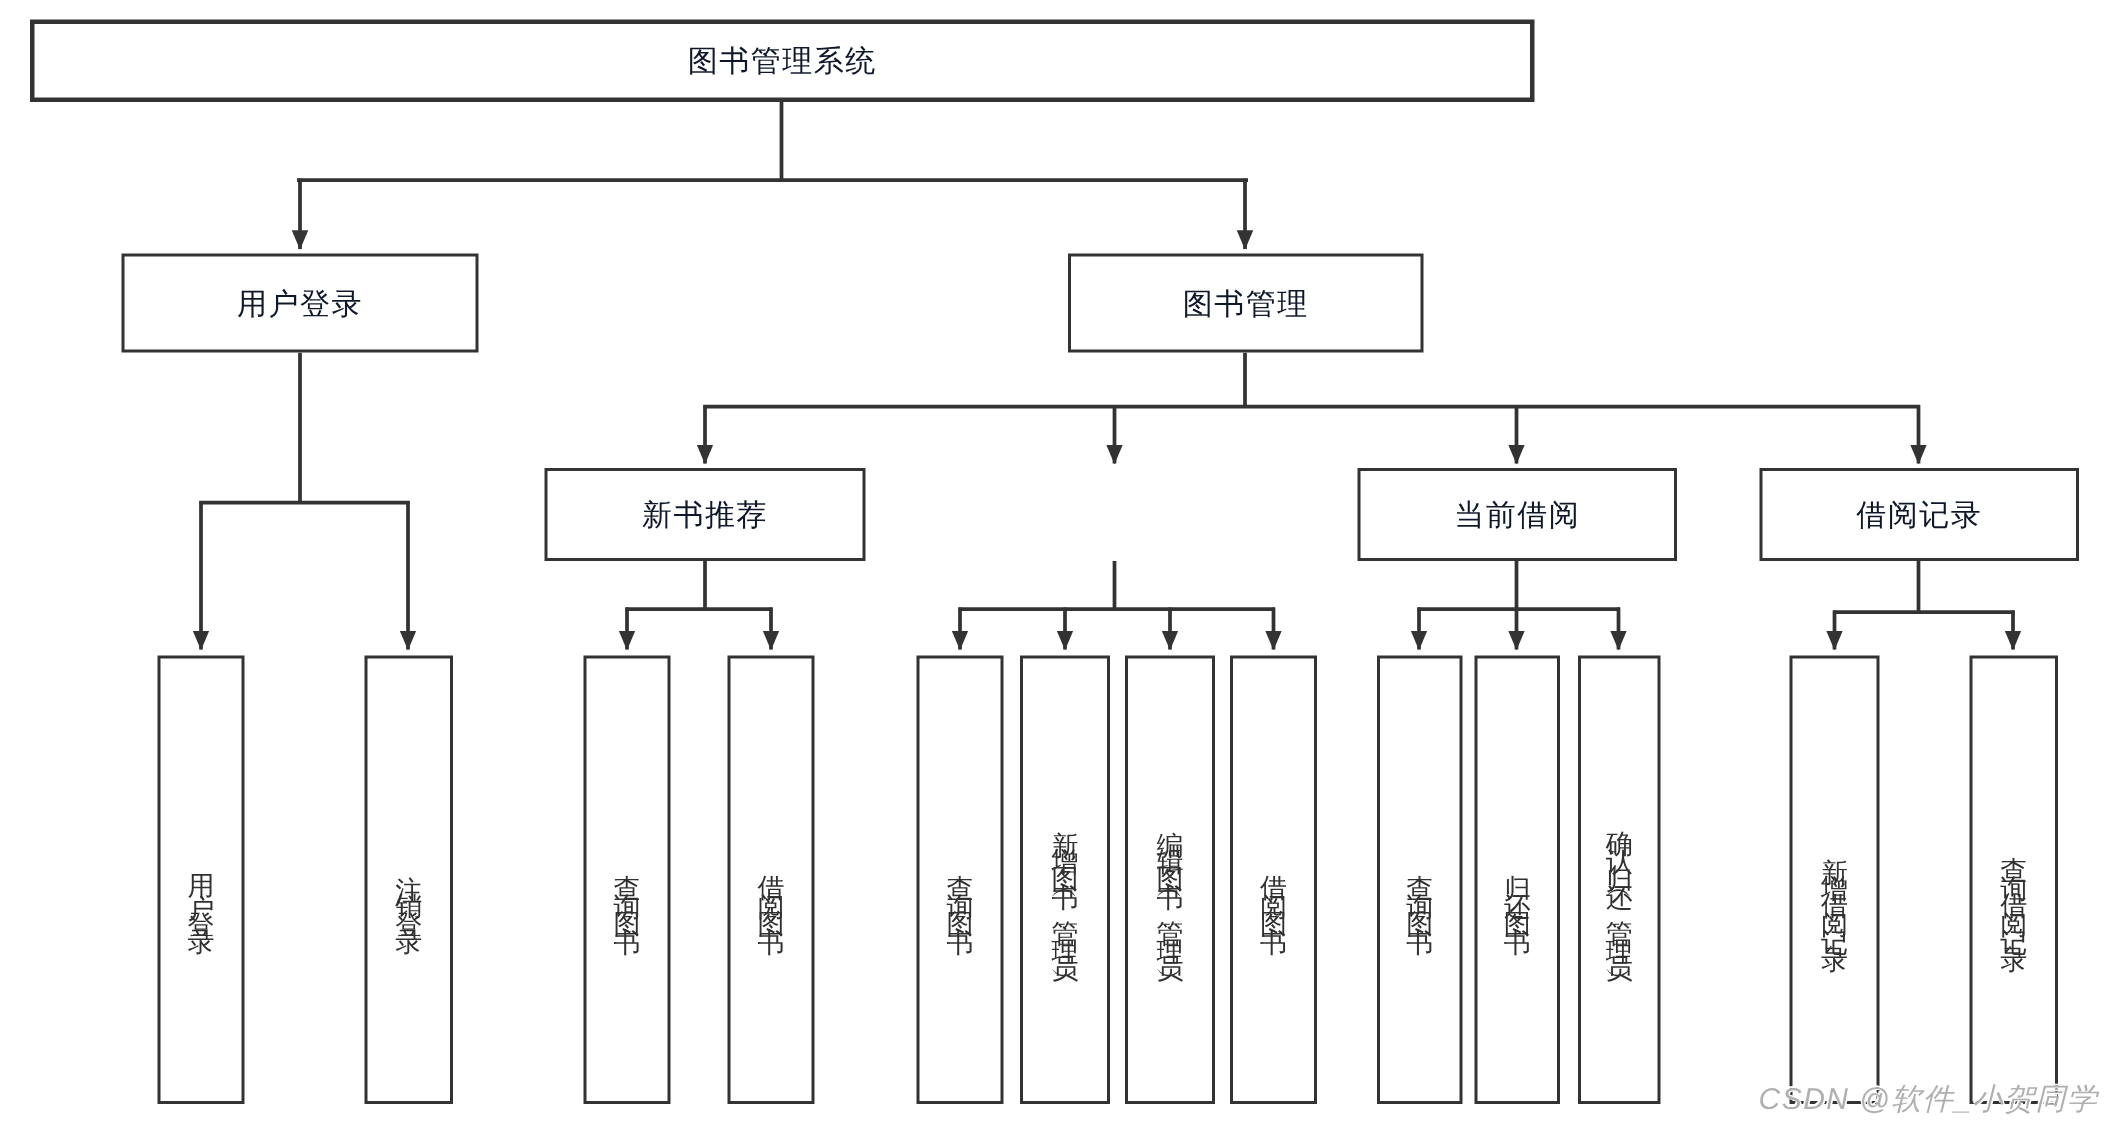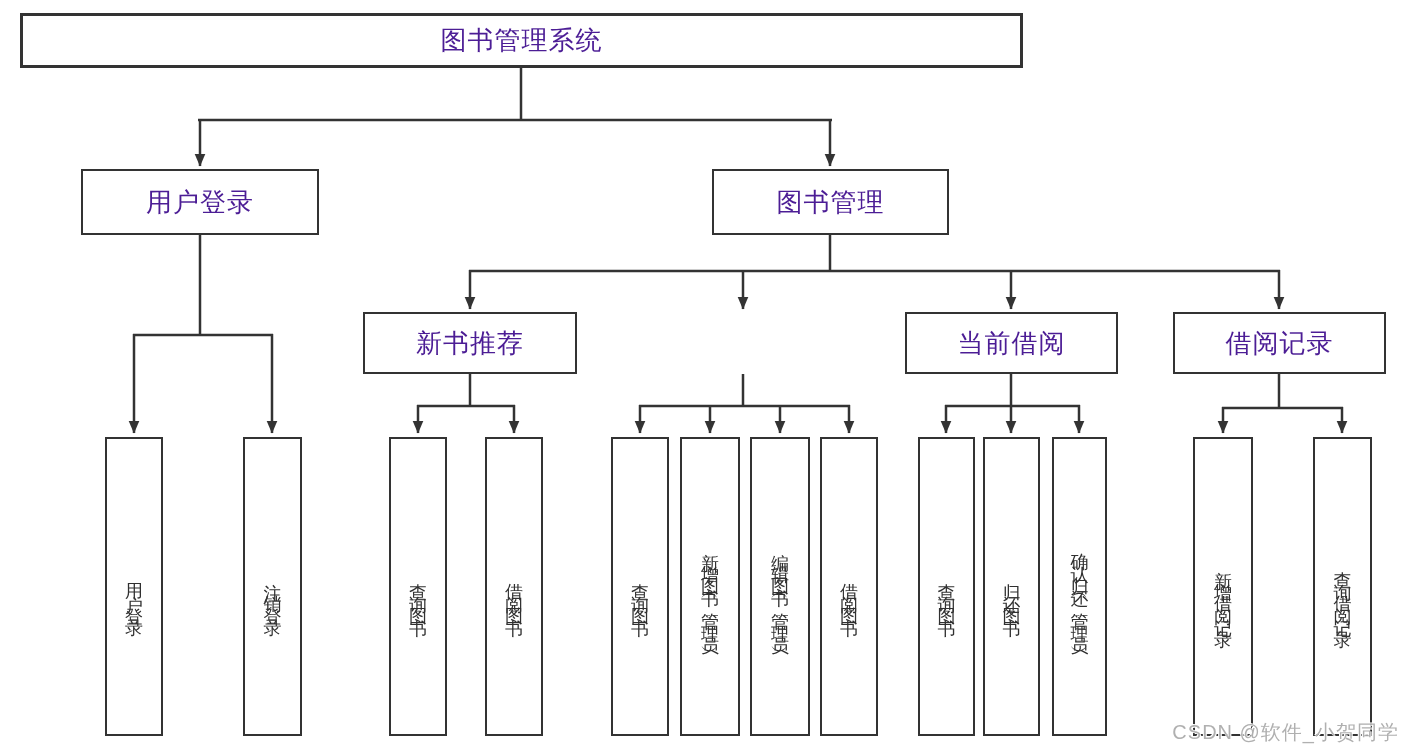--- a/index.html
+++ b/index.html
@@ -19,23 +19,23 @@
     pointer-events: none;
   }
   .node {
     position: absolute;
     box-sizing: border-box;
     background: #ffffff;
     border: 3px solid #333333;
     display: flex;
     align-items: center;
     justify-content: center;
-    font-size: 26px;
+    font-size: 20px;
     letter-spacing: 1px;
-    color: #4c1d95;
+    color: #0f172a;
     z-index: 2;
   }
   .node.lv { border-width: 2.5px; }
   .leaf {
     position: absolute;
     box-sizing: border-box;
     background: #ffffff;
     border: 2.5px solid #333333;
     display: flex;
     align-items: center;
@@ -54,20 +54,21 @@
   #watermark {
     position: absolute;
     right: 6px;
     bottom: 1px;
     font-size: 20px;
     color: #b0b0b0;
     letter-spacing: 1px;
     z-index: 5;
     text-shadow: 1px 1px 0 #ffffff, -1px -1px 0 #ffffff;
     white-space: nowrap;
+    font-style: italic;
   }
 </style>
 </head>
 <body>
 
 <div id="canvas">
 
   <svg id="lines" viewBox="0 0 1405 747" xmlns="http://www.w3.org/2000/svg">
     <defs>
       <marker id="arw" viewBox="0 0 14 12" refX="12.5" refY="6" markerWidth="14" markerHeight="12" markerUnits="userSpaceOnUse" orient="auto">

